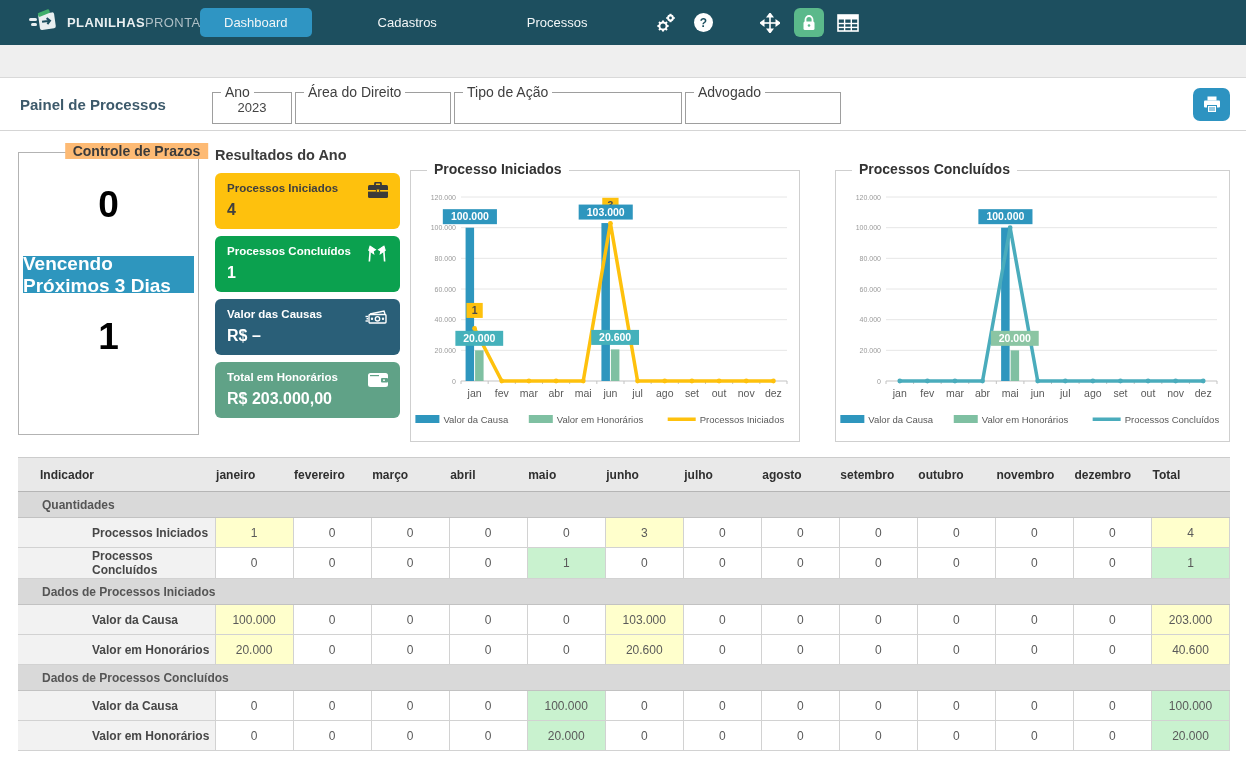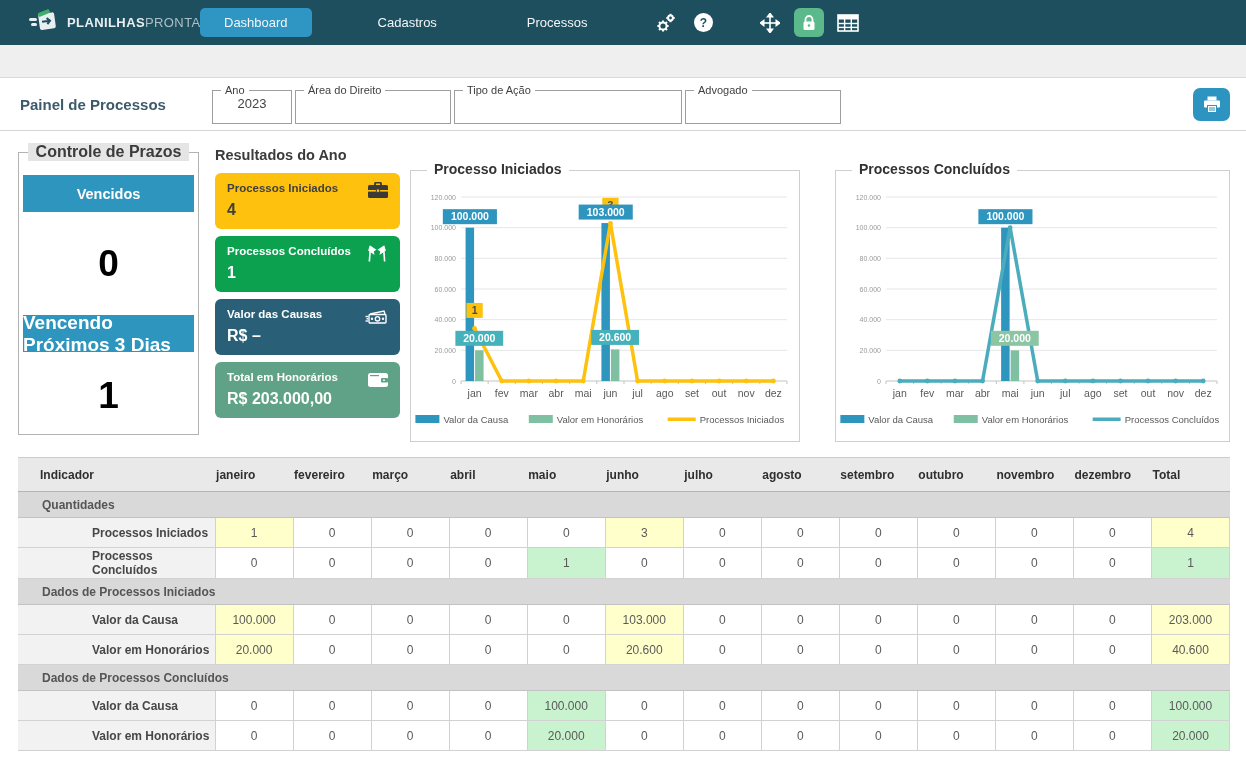--- a/index.html
+++ b/index.html
@@ -25,31 +25,31 @@
   .lock-btn { width:30px; height:29px; background:#5bb98b; border-radius:6px; }
   
   .substrip { position:absolute; top:45px; left:0; width:1246px; height:33px;
     background:#efefef; border-bottom:1px solid #d9d9d9; }
   .filterbar { position:absolute; top:78px; left:0; width:1246px; height:53px;
     background:#ffffff; border-bottom:1px solid #d5d5d5;
     display:flex; align-items:center; }
   .page-title { margin-left:20px; width:192px; font-size:15px; font-weight:bold; color:#3d5a6b; }
   fieldset.filter-field { border:1px solid #9e9e9e; margin:0 3px 0 0; padding:0 8px 4px 8px;
     height:40px; min-width:60px; background:#fff; }
-  fieldset.filter-field legend { font-size:11px; color:#3f3f3f; padding:0 4px; }
+  fieldset.filter-field legend { font-size:14px; color:#3f3f3f; padding:0 4px; }
   .field-value { font-size:13px; color:#444; height:18px; }
   .f-ano { width:80px; } .f-ano .field-value { text-align:center; }
   .f-area { width:156px; } .f-tipo { width:228px; } .f-adv { width:156px; } .f-cli { width:151px; }
   .print-btn { margin-left:auto; margin-right:16px; width:37px; height:33px;
     background:#2d93c1; border-radius:7px; display:flex; align-items:center;
     justify-content:center; cursor:pointer; }
   
   .groupbox { position:absolute; background:#fff; border:1px solid #b3b3b3; }
-  .gb-title { position:absolute; top:-10px; background:#e5e5e5; padding:0 8px;
-    font-size:16px; font-weight:bold; color:#3b3b3b; white-space:nowrap; }
+  .gb-title { position:absolute; top:-10px; background:#fdba74; padding:0 8px;
+    font-size:14px; font-weight:bold; color:#3b3b3b; white-space:nowrap;margin-left:28px; }
   
   #prazos { left:18px; top:152px; width:181px; height:283px; }
   #prazos .gb-title { left:50%; transform:translateX(-50%); }
   .prazo-bar { margin:0 4px; height:37px; background:#2e96be; color:#fff;
     font-weight:bold; display:flex; align-items:center; justify-content:center; }
   .prazo-bar.first { margin-top:22px; font-size:14.5px; }
   .prazo-bar.second { font-size:19px; }
   .prazo-num { height:103px; display:flex; align-items:center; justify-content:center;
     font-size:37px; font-weight:bold; color:#000; }
   .prazo-num.second { height:88px; }
@@ -192,21 +192,20 @@
       <rect x="1" y="4.5" width="16" height="7" rx="1" fill="#fff"></rect>
       <rect x="4.5" y="9.5" width="9" height="7" fill="#fff" stroke="#2d93c1" stroke-width="1"></rect>
       <line x1="6" y1="12" x2="12" y2="12" stroke="#2d93c1" stroke-width="1"></line>
       <line x1="6" y1="14" x2="12" y2="14" stroke="#2d93c1" stroke-width="1"></line>
     </svg>
   </div>
 </div>
 
 <div id="prazos" class="groupbox">
   <div class="gb-title">Controle de Prazos</div>
-  <div class="prazo-bar first">Vencidos</div>
   <div class="prazo-num">0</div>
   <div class="prazo-bar second">Vencendo Próximos 3 Dias</div>
   <div class="prazo-num second">1</div>
 </div>
 
 <div id="results">
   <div class="results-title">Resultados do Ano</div>
   <div class="card" style="background: rgb(254, 193, 13); color: rgb(63, 63, 63);">
     <div class="card-label">Processos Iniciados</div>
     <div class="card-value">4</div>

